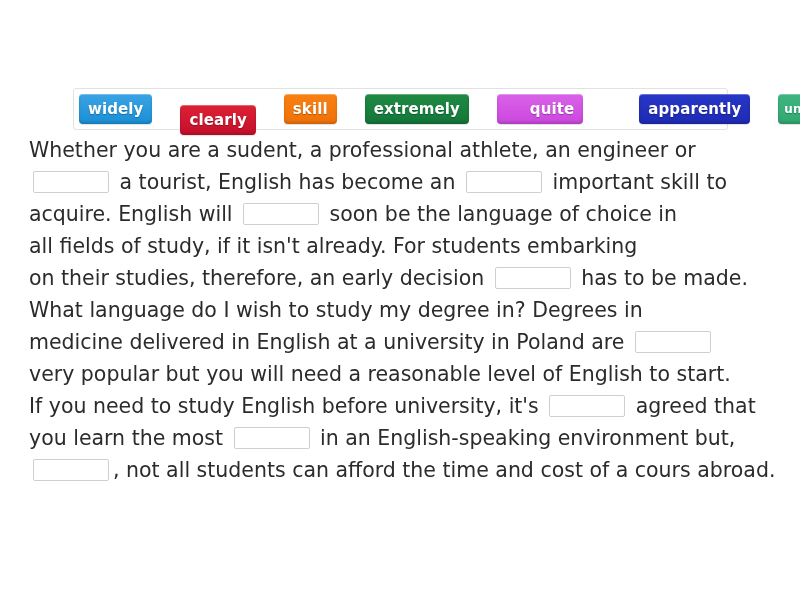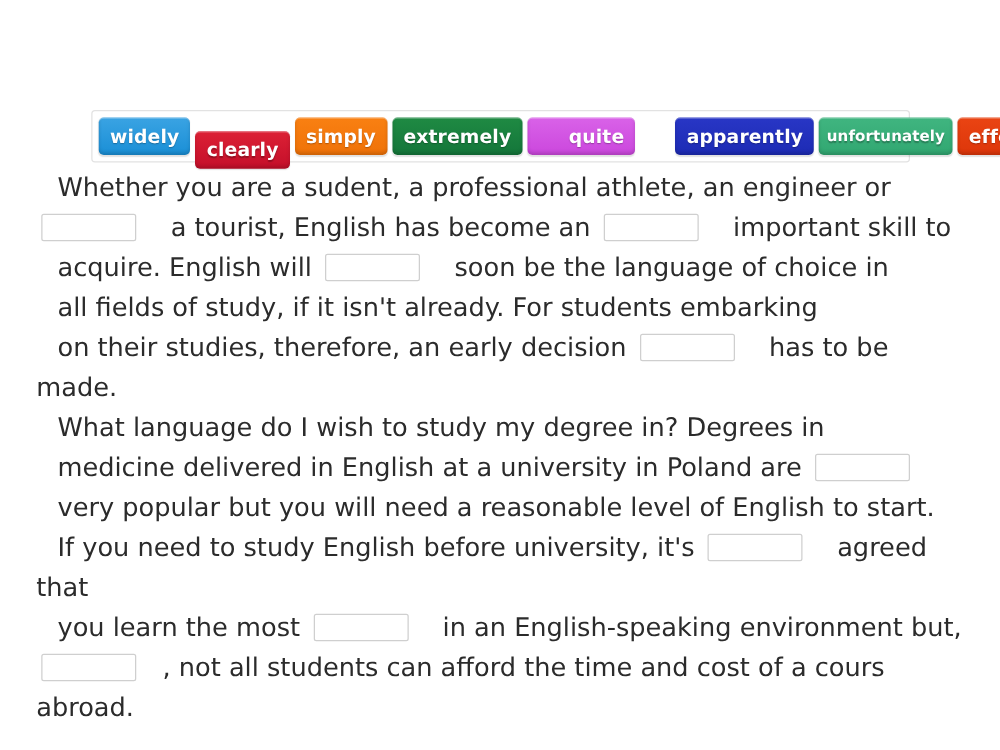--- a/index.html
+++ b/index.html
@@ -23,20 +23,21 @@
     top: 88px;
     width: 655px;
     height: 42px;
     box-sizing: border-box;
     border: 1px solid #e2e2e2;
     border-radius: 3px;
     background: #ffffff;
     display: flex;
     align-items: center;
     padding: 0 3px;
+    gap: 24px;
   }
   .word-tile {
     height: 30px;
     margin: 0 2px;
     border-radius: 4px;
     display: flex;
     align-items: center;
     justify-content: center;
     color: #ffffff;
     font-weight: bold;
@@ -63,42 +64,41 @@
     left: 29px;
     top: 134px;
     width: 748px;
     font-size: 20.5px;
     line-height: 32px;
     color: #2b2b2b;
     font-weight: 400;
   }
   #exercise-text .seg {
     white-space: pre-wrap;
-    margin-left: 17px;
   }
   .blank {
     display: inline-block;
     width: 76px;
     height: 22px;
     vertical-align: -4px;
     border: 1px solid #cfcfcf;
     border-radius: 2px;
     background: #ffffff;
     margin: 0 4px;
     cursor: pointer;
     box-sizing: border-box;
   }
 </style>
 </head>
 <body>
 
 <div id="word-bank">
     <div class="word-tile" style="background: linear-gradient(rgb(58, 163, 227) 0%, rgb(26, 143, 214) 100%);">widely</div>
     <div class="word-tile" style="background: linear-gradient(rgb(220, 33, 53) 0%, rgb(196, 15, 42) 100%); margin-top: 21px;">clearly</div>
-    <div class="word-tile" style="background: linear-gradient(rgb(249, 128, 18) 0%, rgb(239, 114, 8) 100%);">simply</div>
+    <div class="word-tile" style="background: linear-gradient(rgb(249, 128, 18) 0%, rgb(239, 114, 8) 100%);">skill</div>
     <div class="word-tile" style="background: linear-gradient(rgb(31, 138, 67) 0%, rgb(20, 118, 58) 100%); text-align: center;">extremely</div>
     <div class="word-tile" style="background: linear-gradient(rgb(217, 98, 232) 0%, rgb(203, 71, 221) 100%); padding-left: 33px;">quite</div>
     <div class="word-tile" style="background: linear-gradient(rgb(40, 54, 198) 0%, rgb(29, 43, 180) 100%); margin-left: 30px;">apparently</div>
     <div class="word-tile small" style="background: linear-gradient(rgb(64, 181, 128) 0%, rgb(49, 167, 113) 100%);">unfortunately</div>
     <div class="word-tile" style="background: linear-gradient(rgb(234, 68, 19) 0%, rgb(221, 54, 10) 100%);">effectively</div>
   </div>
 
 <div id="exercise-text"><span class="seg">Whether you are a sudent, a professional athlete, an engineer or </span><br><span class="blank"></span><span class="seg"> a tourist, English has become an </span><span class="blank"></span><span class="seg"> important skill to </span><br><span class="seg">acquire. English will </span><span class="blank"></span><span class="seg"> soon be the language of choice in </span><br><span class="seg">all fields of study, if it isn't already. For students embarking </span><br><span class="seg">on their studies, therefore, an early decision </span><span class="blank"></span><span class="seg"> has to be made. </span><br><span class="seg">What language do I wish to study my degree in? Degrees in </span><br><span class="seg">medicine delivered in English at a university in Poland are </span><span class="blank"></span><br><span class="seg">very popular but you will need a reasonable level of English to start. </span><br><span class="seg">If you need to study English before university, it's </span><span class="blank"></span><span class="seg"> agreed that </span><br><span class="seg">you learn the most </span><span class="blank"></span><span class="seg"> in an English-speaking environment but, </span><br><span class="blank"></span><span class="seg">, not all students can afford the time and cost of a cours abroad.</span></div>
 
 </body></html>

